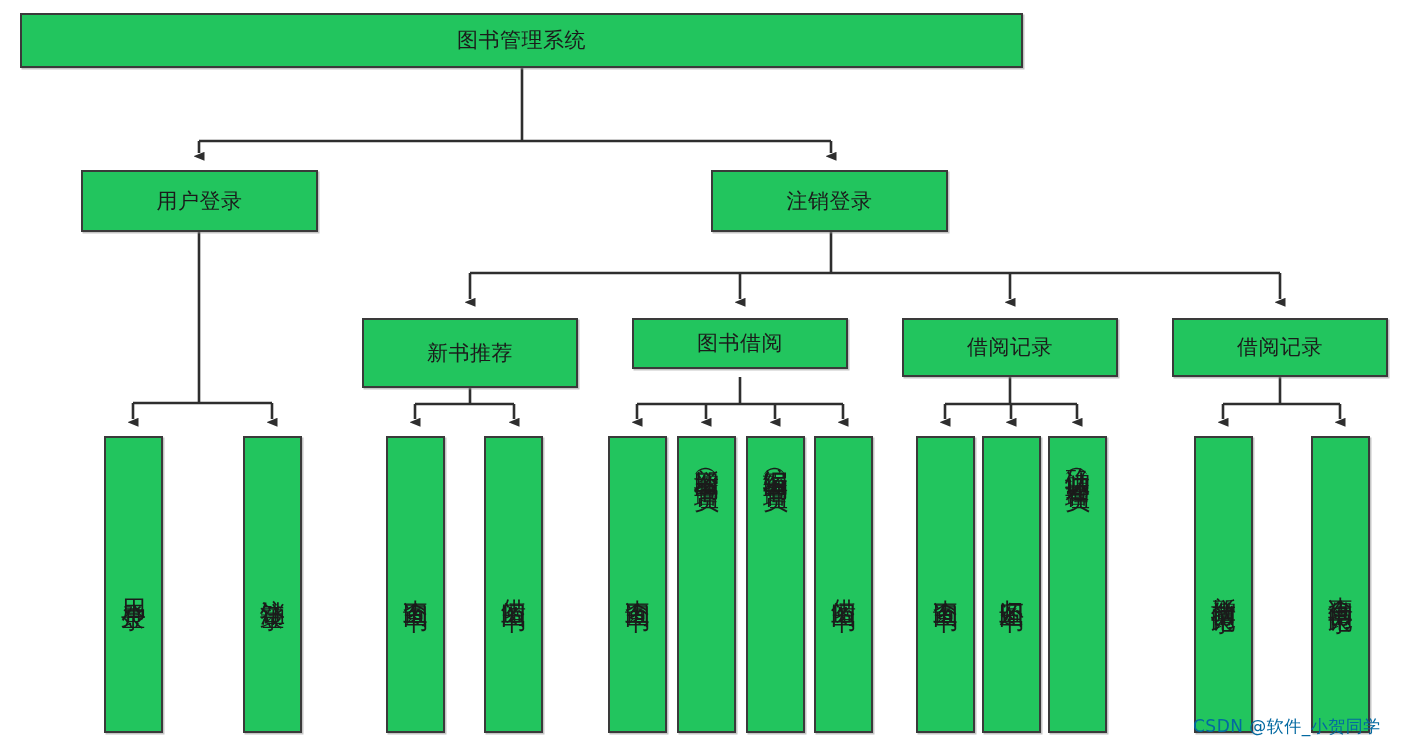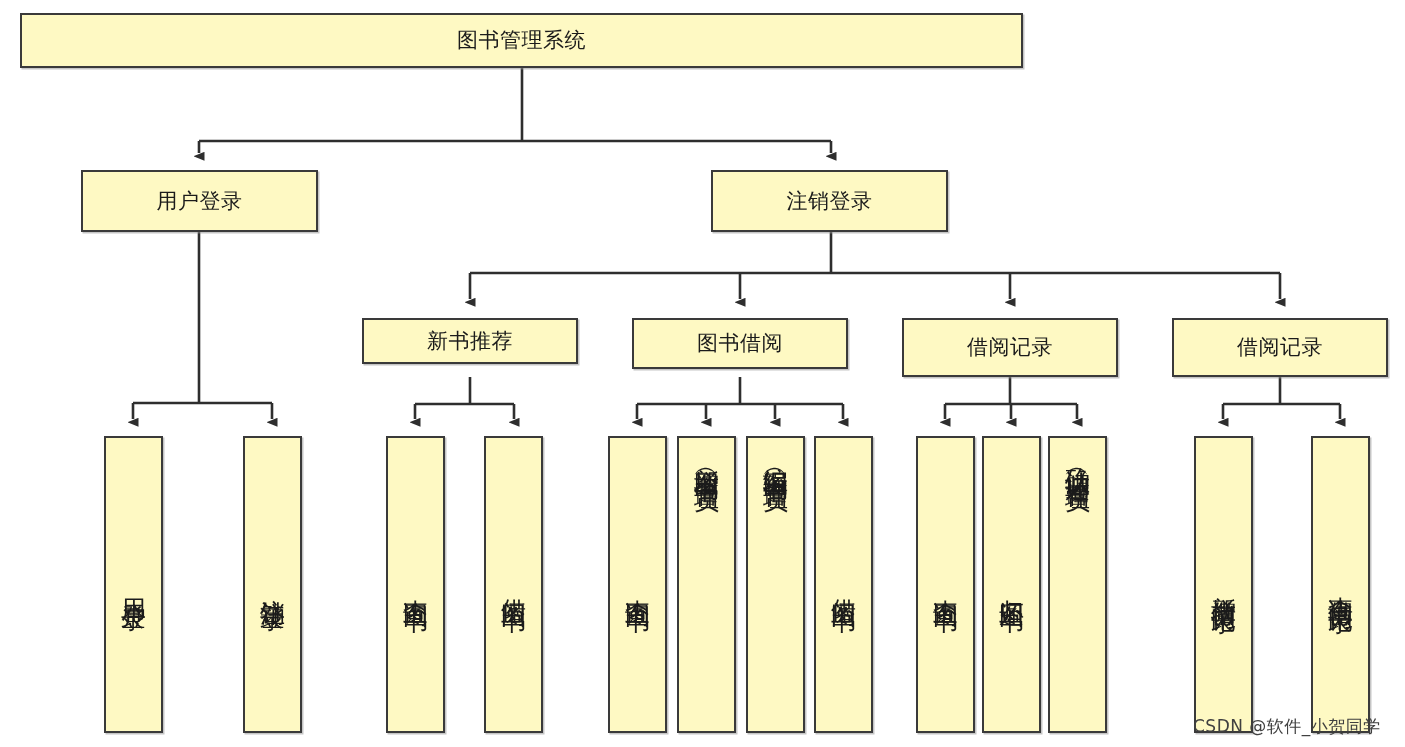--- a/index.html
+++ b/index.html
@@ -22,21 +22,21 @@
     position: absolute;
     left: 0;
     top: 0;
     width: 1405px;
     height: 747px;
     pointer-events: none;
   }
   .node {
     position: absolute;
     box-sizing: border-box;
-    background: #fef9c3;
+    background: #22c55e;
     border: 2.5px solid #3a3a3a;
     box-shadow: 1.5px 1.5px 0 rgba(150,150,150,0.55);
     display: flex;
     align-items: center;
     justify-content: center;
     color: #1b1b1b;
   }
   .node .label {
     display: block;
     text-align: center;
@@ -65,21 +65,21 @@
     white-space: nowrap;
     margin: 0 auto;
   }
   
   .node.vert.center {
     align-items: center;
     padding-top: 0;
   }
   .watermark {
     position: absolute;
-    color: #404040;
+    color: #0369a1;
     font-size: 17px;
     white-space: nowrap;
     letter-spacing: 0.5px;
   }
 </style>
 </head>
 <body>
 
 <div id="diagram-root">
 
@@ -139,21 +139,21 @@
   </div>
 
   <div class="node horiz" style="left:81px; top:170px; width:237px; height:62px;">
     <span class="label">用户登录</span>
   </div>
 
   <div class="node horiz" style="left:711px; top:170px; width:237px; height:62px;">
     <span class="label">注销登录</span>
   </div>
 
-  <div class="node horiz" style="left:362px; top:318px; width:216px; height:46px;">
+  <div class="node horiz" style="left:362px; top:318px; width:216px; height:70px;">
     <span class="label">新书推荐</span>
   </div>
 
   <div class="node horiz" style="left:632px; top:318px; width:216px; height:51px;">
     <span class="label">图书借阅</span>
   </div>
 
   <div class="node horiz" style="left:902px; top:318px; width:216px; height:59px;">
     <span class="label">借阅记录</span>
   </div>

